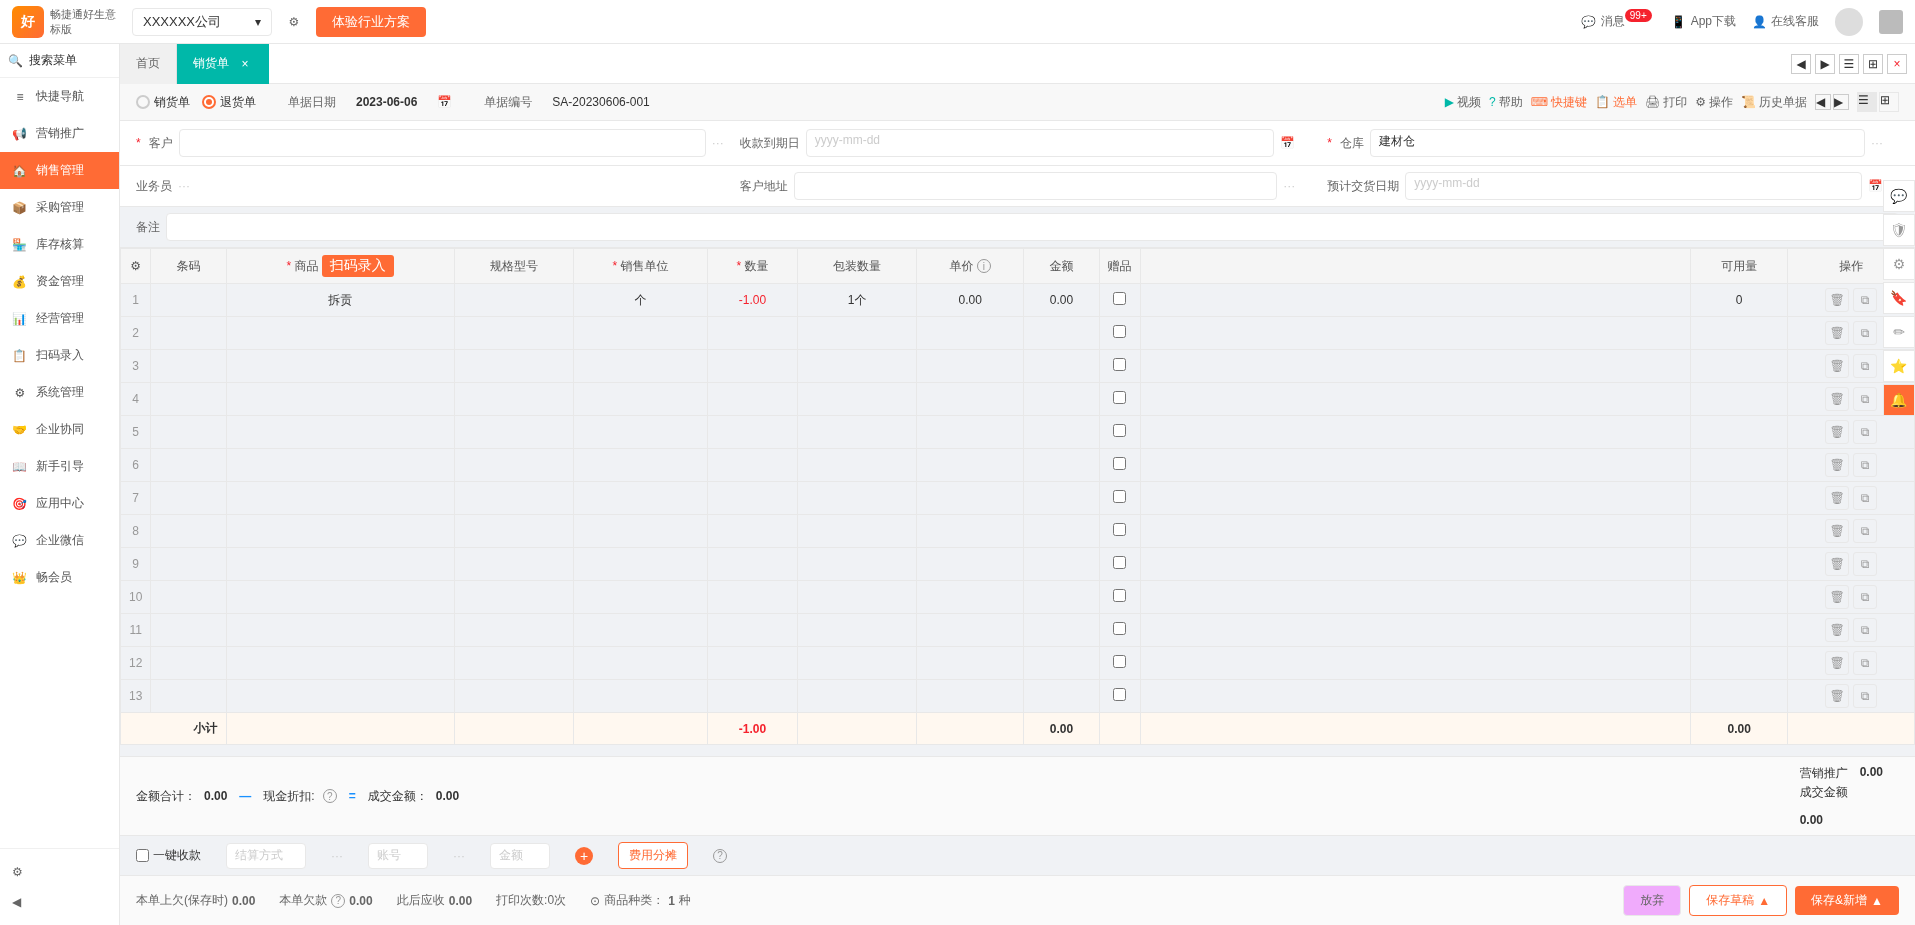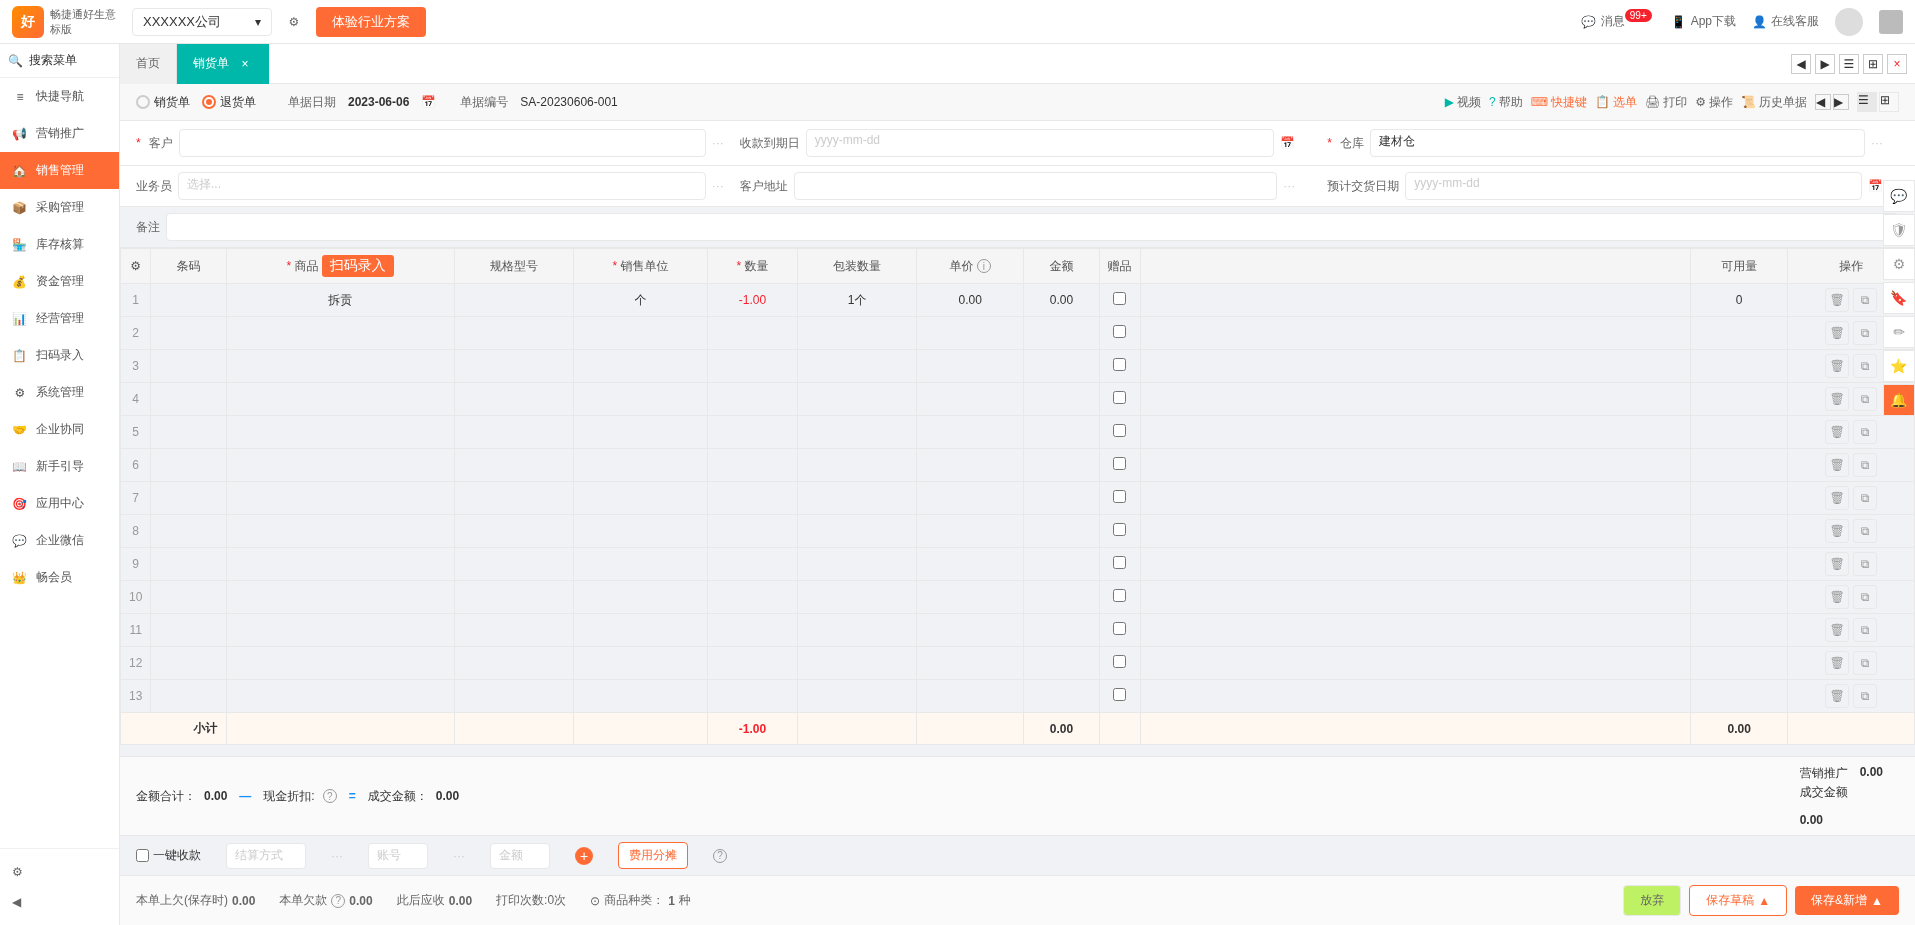--- a/index.html
+++ b/index.html
@@ -38,21 +38,21 @@
     .tab-item { padding: 0 16px; height: 40px; display: flex; align-items: center; background: #00b8a9; color: white; cursor: pointer; gap: 8px; }
     .tab-close { width: 16px; height: 16px; display: flex; align-items: center; justify-content: center; border-radius: 50%; cursor: pointer; }
 
     
     .form-header { background: #f8f8f8; padding: 8px 16px; border-bottom: 1px solid #e8e8e8; display: flex; align-items: center; gap: 16px; flex-shrink: 0; }
     .radio-group { display: flex; align-items: center; gap: 12px; }
     .radio-item { display: flex; align-items: center; gap: 4px; cursor: pointer; }
     .radio-dot { width: 14px; height: 14px; border-radius: 50%; border: 2px solid #ccc; }
     .radio-dot.active { border-color: #ff6b35; background: white; position: relative; }
     .radio-dot.active::after { content: ''; position: absolute; top: 2px; left: 2px; width: 6px; height: 6px; background: #ff6b35; border-radius: 50%; }
-    .form-header-mid { display: flex; align-items: center; gap: 12px; margin-left: 16px; }
+    .form-header-mid { display: flex; align-items: center; gap: 20px; margin-left: 16px; }
     .field-label { color: #666; font-size: 12px; }
     .field-value { font-size: 12px; color: #333; }
     .form-header-right { margin-left: auto; display: flex; align-items: center; gap: 8px; }
     .header-action { display: flex; align-items: center; gap: 3px; color: #666; font-size: 12px; cursor: pointer; }
     .header-action-icon { color: #00b8a9; }
     .form-row { display: flex; align-items: center; gap: 6px; }
     .required { color: #f5222d; margin-right: 2px; }
     .field-dots { color: #ccc; cursor: pointer; }
     .remark-row { padding: 6px 16px; border-bottom: 1px solid #e8e8e8; flex-shrink: 0; display: flex; align-items: center; gap: 6px; }
 
@@ -68,21 +68,21 @@
     .checkbox-cell { width: 20px; }
     .action-btns { display: flex; gap: 4px; justify-content: center; }
     .action-icon-btn { width: 24px; height: 24px; display: flex; align-items: center; justify-content: center; cursor: pointer; color: #999; border: 1px solid #e8e8e8; border-radius: 3px; }
 
     
     .footer-summary { padding: 8px 16px; border-top: 1px solid #e8e8e8; display: flex; align-items: center; gap: 8px; flex-shrink: 0; background: #fafafa; }
     .footer-payment { padding: 6px 16px; border-top: 1px solid #e8e8e8; display: flex; align-items: center; gap: 25px; flex-shrink: 0; }
     .bottom-bar { height: 50px; background: #fafafa; border-top: 1px solid #e8e8e8; display: flex; align-items: center; padding: 0 16px; gap: 24px; flex-shrink: 0; }
     .bottom-info { display: flex; align-items: center; gap: 4px; color: #666; font-size: 12px; }
     .bottom-actions { margin-left: auto; display: flex; align-items: center; gap: 8px; }
-    .btn-abandon { border: 1px solid #e8e8e8; background: #bef264; border-radius: 4px; padding: 6px 16px; font-size: 12px; cursor: pointer; color: #666; }
+    .btn-abandon { border: 1px solid #e8e8e8; background: #f0abfc; border-radius: 4px; padding: 6px 16px; font-size: 12px; cursor: pointer; color: #666; }
     .btn-save-draft { border: 1px solid #ff6b35; background: white; color: #ff6b35; border-radius: 4px; padding: 6px 16px; font-size: 12px; cursor: pointer; display: flex; align-items: center; gap: 4px; }
     .btn-save-new { background: #ff6b35; color: white; border: none; border-radius: 4px; padding: 6px 16px; font-size: 12px; cursor: pointer; display: flex; align-items: center; gap: 4px; }
 
     
     .right-panel { position: fixed; right: 0; top: 180px; display: flex; flex-direction: column; gap: 2px; z-index: 100; }
     .right-panel-btn { width: 32px; height: 32px; background: #fff; border: 1px solid #e8e8e8; display: flex; align-items: center; justify-content: center; cursor: pointer; color: #999; font-size: 14px; }
 
     .content-wrapper { position: relative; flex: 1; display: flex; flex-direction: column; overflow: hidden; }
 
     
@@ -309,21 +309,20 @@
             <span class="field-label">仓库</span>
             <div style="flex:1; border:1px solid #e8e8e8; border-radius:4px; padding:3px 8px; min-height:28px; background:white;">建材仓</div>
             <span class="field-dots">···</span>
 
           </div>
         </div>
 
         <div style="display:grid; grid-template-columns:1fr 1fr 1fr; gap:0; padding:6px 16px; border-bottom:1px solid #e8e8e8; flex-shrink:0; background:white;">
           <div class="form-row">
             <span class="field-label">业务员</span>
-            <div style="flex:1; border:1px solid #e8e8e8; border-radius:4px; padding:3px 8px; min-height:28px; background:white; color:#ccc;">选择...</div>
             <span class="field-dots">···</span>
           </div>
           <div class="form-row" style="padding:0 16px;">
             <span class="field-label">客户地址</span>
             <div style="flex:1; border:1px solid #e8e8e8; border-radius:4px; padding:3px 8px; min-height:28px; background:white;"></div>
             <span class="field-dots">···</span>
           </div>
           <div class="form-row" style="padding:0 16px;">
             <span class="field-label">预计交货日期</span>
             <div style="flex:1; border:1px solid #e8e8e8; border-radius:4px; padding:3px 8px; min-height:28px; background:white; color:#ccc;">yyyy-mm-dd</div>

